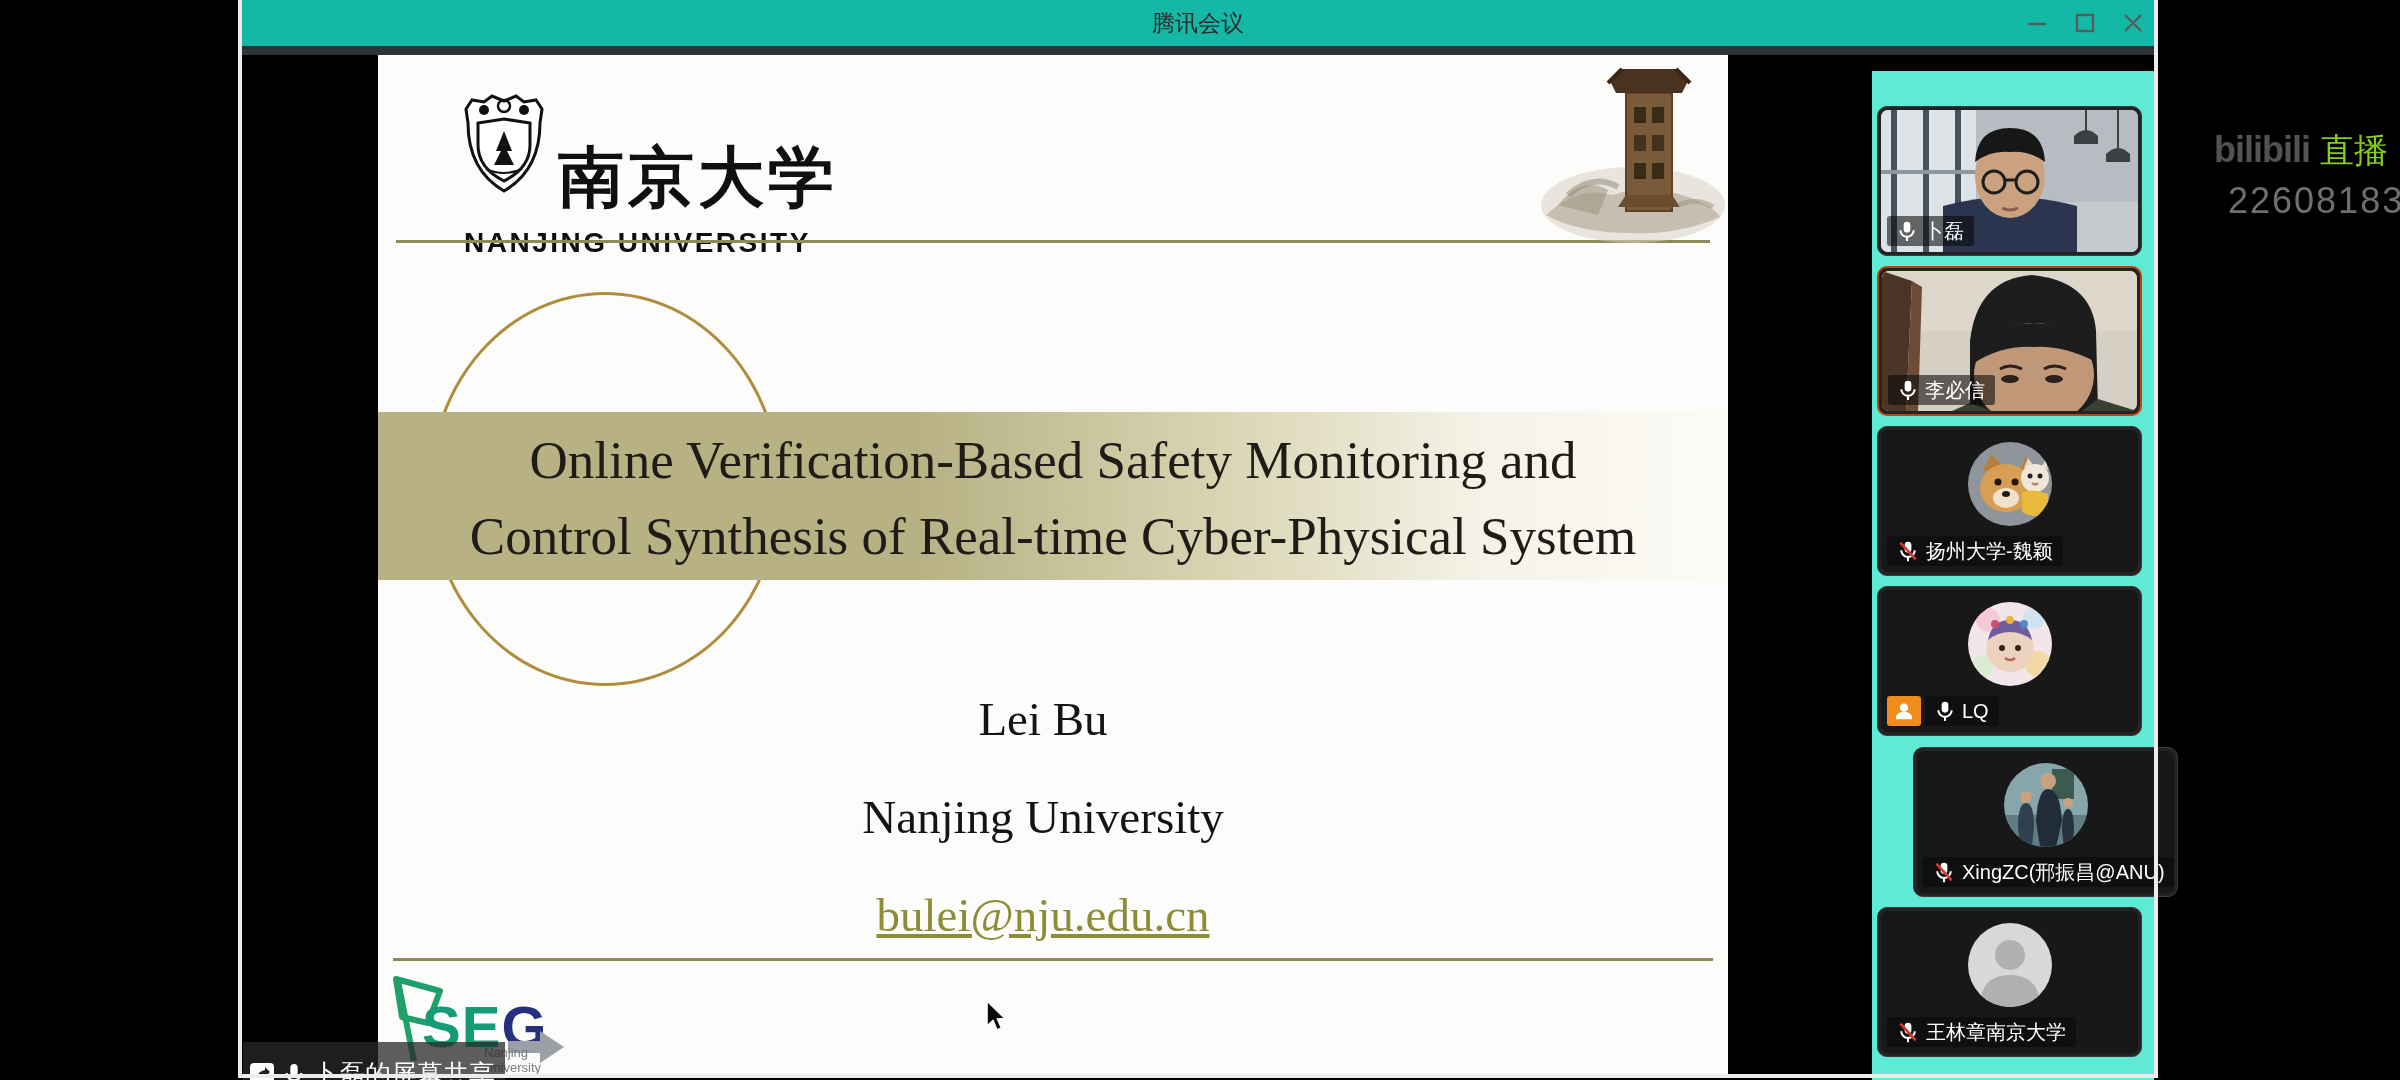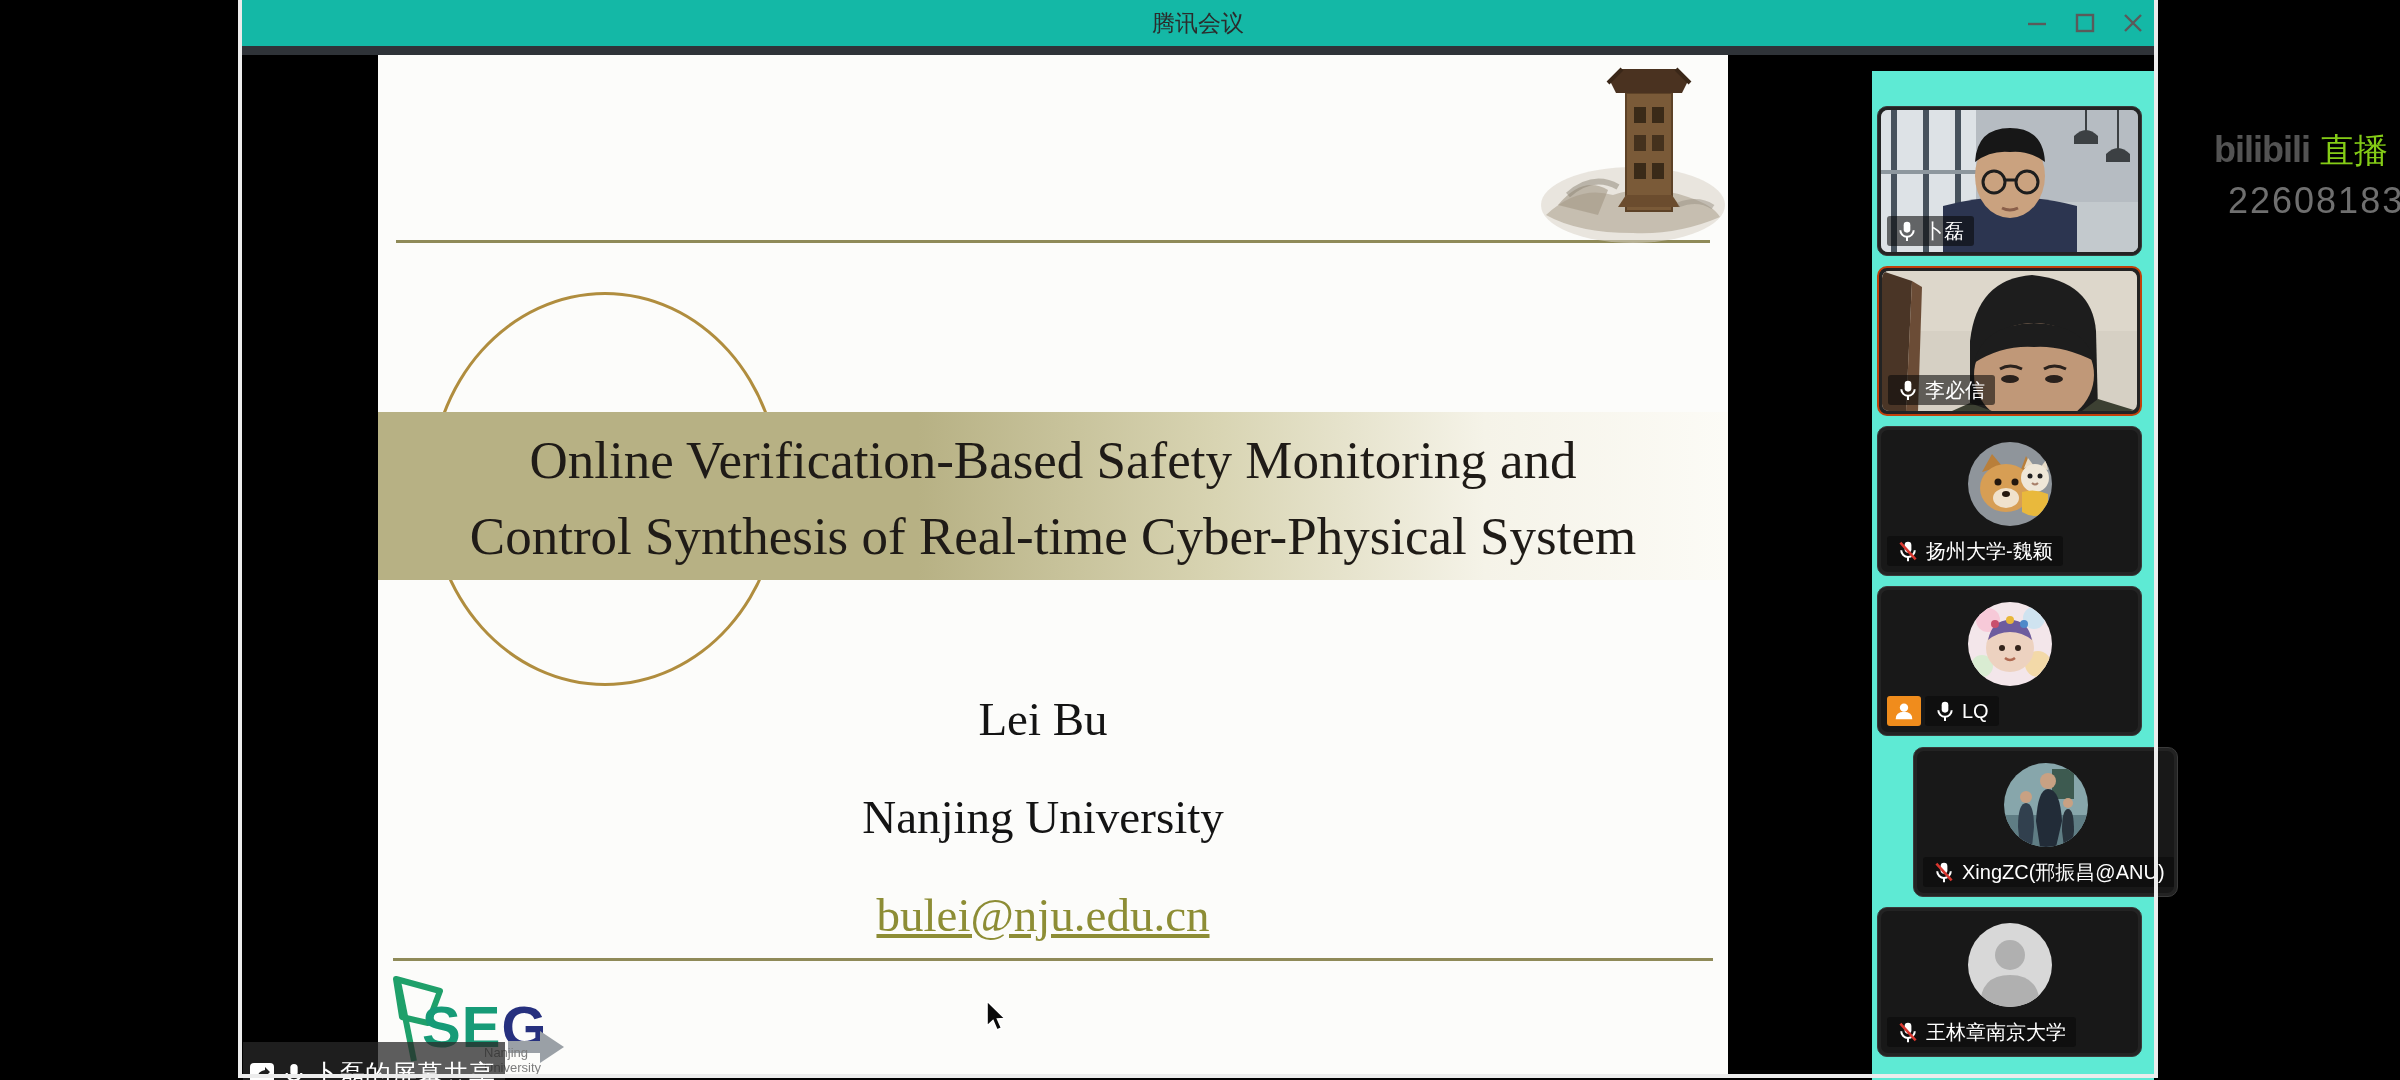--- a/index.html
+++ b/index.html
@@ -89,20 +89,33 @@
             </svg>
         </div>
       </div>
     </div>
     <div class="menustrip"></div>
 
     <div class="content">
 
       <div class="slide">
 
+        <div class="njulogo">
+          <svg width="92" height="104" viewBox="0 0 92 104" style="position:absolute;left:40px;top:0;">
+            <path d="M46 8 L58 3 L66 9 L78 7 L84 16 L82 30 C82 62 70 84 46 98 C22 84 10 62 10 30 L8 16 L14 7 L26 9 L34 3 Z" fill="#fff" stroke="#111" stroke-width="3"></path>
+            <path d="M46 26 L72 30 L72 52 C72 68 62 80 46 88 C30 80 20 68 20 52 L20 30 Z" fill="none" stroke="#111" stroke-width="3"></path>
+            <path d="M46 38 L54 58 L49 58 L56 72 L36 72 L43 58 L38 58 Z" fill="#111"></path>
+            <circle cx="26" cy="17" r="5" fill="#111"></circle>
+              <circle cx="46" cy="13" r="6" fill="none" stroke="#111" stroke-width="2.5"></circle>
+              <circle cx="66" cy="17" r="5" fill="#111"></circle>
+            <path d="M28 76 Q46 84 64 76" stroke="#111" stroke-width="2" fill="none"></path>
+          </svg>
+          <div class="cjk-name">南京大学</div>
+          <div class="en-name">NANJING UNIVERSITY</div>
+        </div>
 
         <div class="hline line-top"></div>
 
         <svg class="tower" viewBox="0 0 190 200">
           <ellipse cx="95" cy="150" rx="92" ry="38" fill="#d8d2c6" opacity="0.55"></ellipse>
           <path d="M8 160 Q40 130 75 140 Q110 128 150 142 Q175 150 182 162 Q140 180 95 178 Q40 178 8 160 Z" fill="#b9b0a0" opacity="0.75"></path>
           <path d="M20 150 Q45 120 70 135 L60 160 Z" fill="#a29684" opacity="0.6"></path>
           <rect x="88" y="38" width="46" height="118" fill="#7a5a38"></rect>
           <rect x="88" y="38" width="46" height="118" fill="none" stroke="#5d4227" stroke-width="2"></rect>
           <path d="M78 38 L144 38 L150 26 L138 14 L84 14 L72 26 Z" fill="#4a3220"></path>

